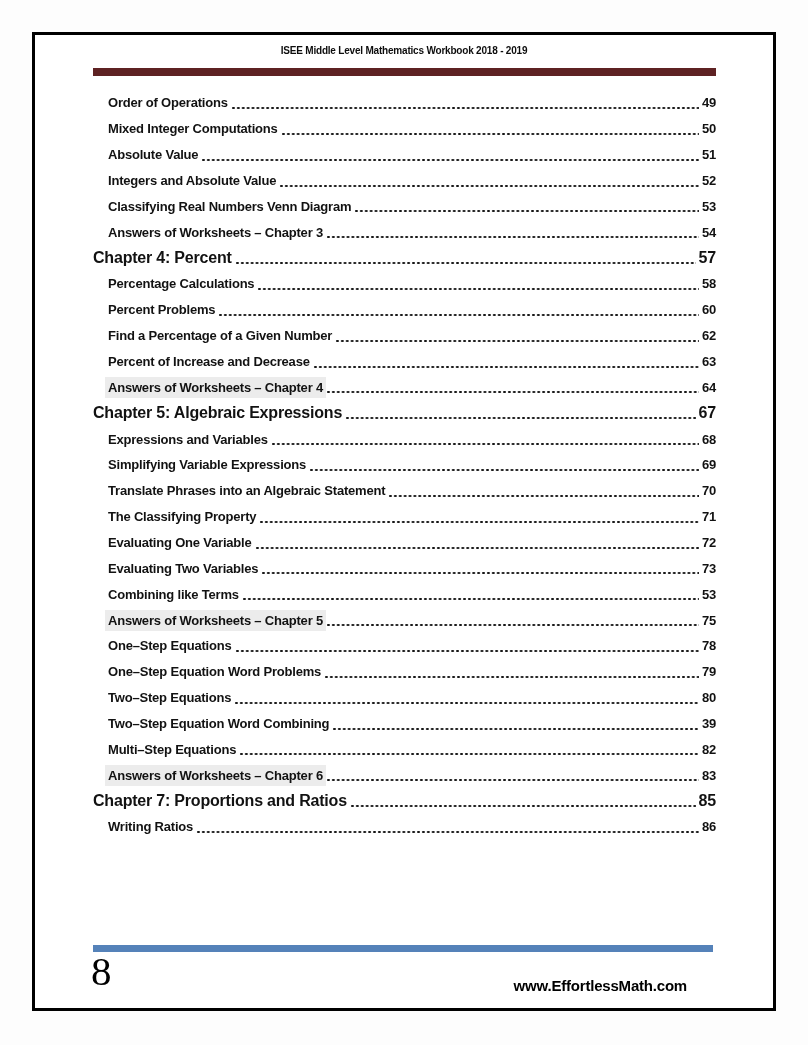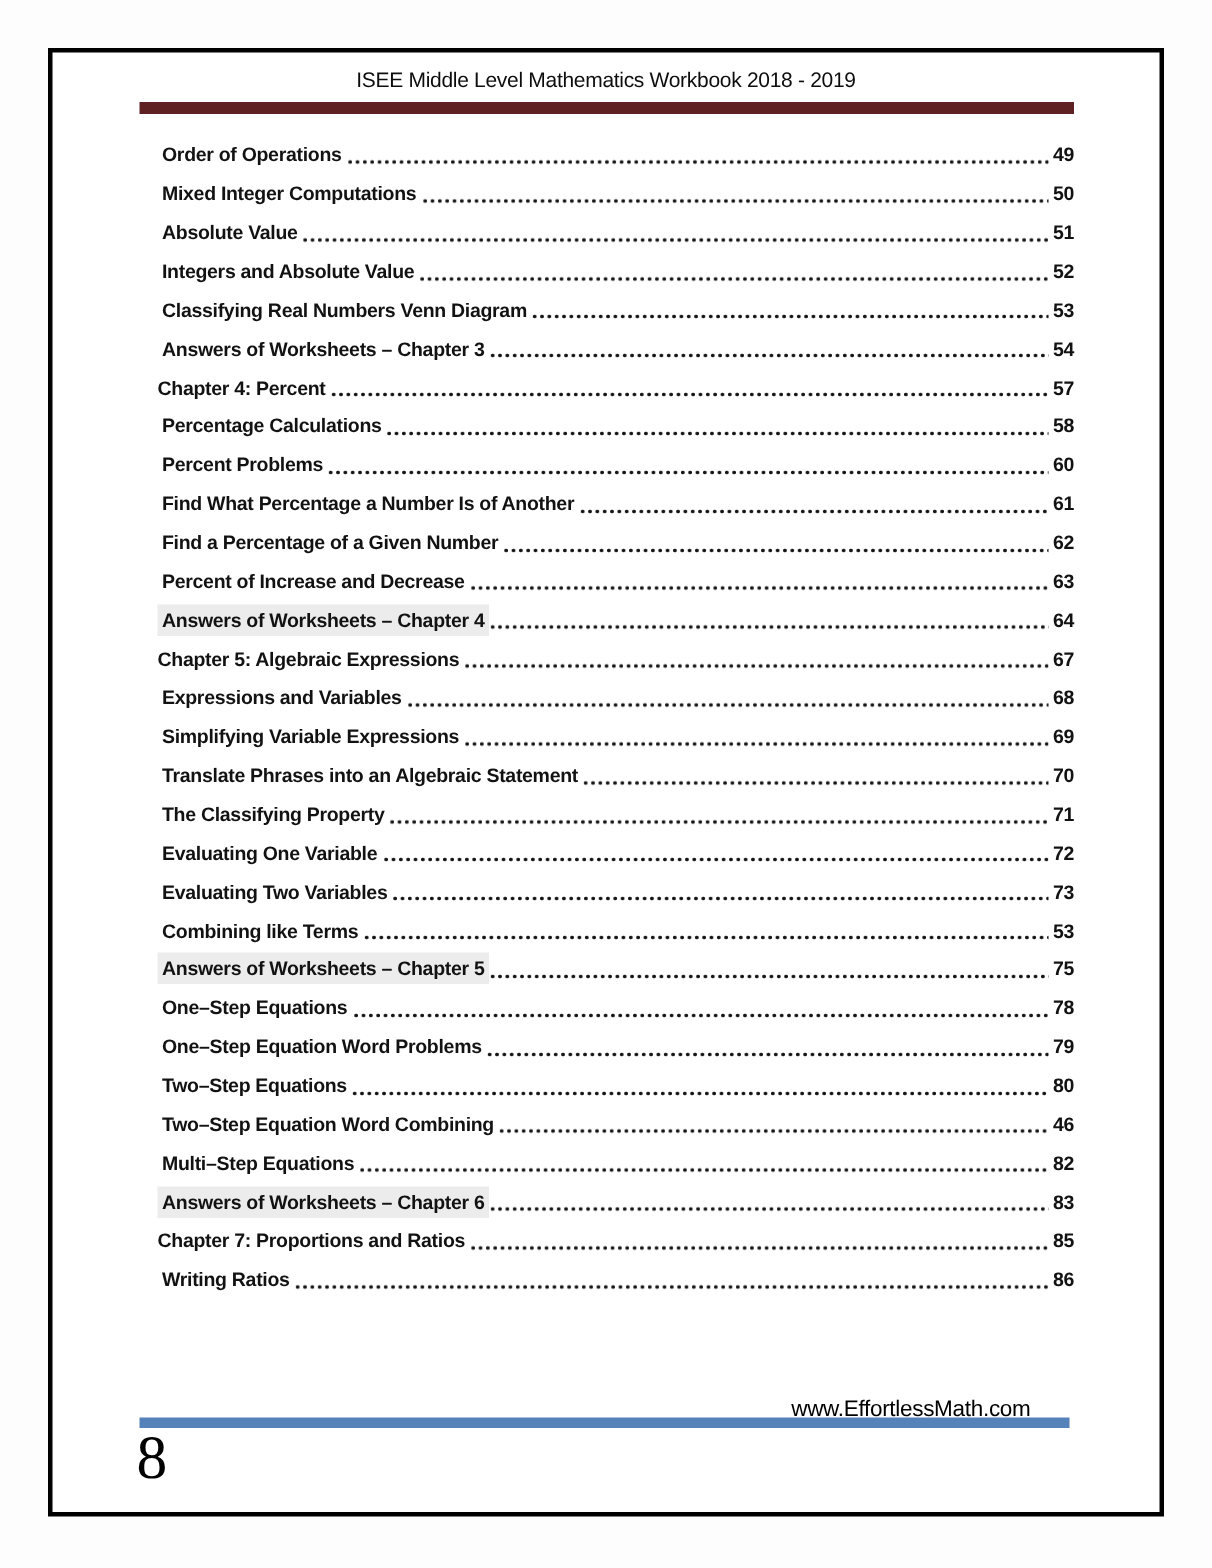--- a/index.html
+++ b/index.html
@@ -13,55 +13,55 @@
     width:808px;height:1045px;position:relative;background:#fdfdfd;
     font-family:"Liberation Sans", sans-serif;color:var(--ink);
     overflow:hidden;
   }
   .sheet{
     position:absolute;left:32px;top:32px;width:738px;height:973px;
     border:3px solid #000;background:#fff;
   }
   .doc-title{
     position:absolute;top:10px;left:0;right:0;text-align:center;
-    font-size:14px;font-weight:normal;letter-spacing:-0.2px;color:#0d0d0d;
+    font-size:10px;font-weight:bold;letter-spacing:-0.2px;color:#0d0d0d;
   }
   .red-bar{
     position:absolute;left:58px;top:33px;width:623px;height:8px;
     background:var(--accent-red);
   }
   .toc{
     position:absolute;left:58px;top:55px;width:623px;
   }
   .toc-row{
     height:25.87px;display:flex;align-items:center;
     font-weight:bold;font-size:13px;letter-spacing:-0.2px;white-space:nowrap;text-align:right;
   }
-  .toc-row.chapter{font-size:13px;margin-left:12px;}
+  .toc-row.chapter{font-size:16px;}
   .toc-row.sub{padding-left:15px;}
   .toc-label{white-space:nowrap;}
   .toc-label.hl{background:var(--highlight);box-shadow:0 0 0 3px var(--highlight);}
   .dots{
     flex:1;height:6px;margin:0 3px;position:relative;top:5px;
     background-image:radial-gradient(circle, #151515 1px, transparent 1.45px);
     background-size:4.9px 6px;background-repeat:repeat-x;
   }
   .toc-page{white-space:nowrap;}
   .blue-bar{
     position:absolute;left:58px;top:910px;width:620px;height:7px;
     background:var(--accent-blue);
   }
   .folio{
     position:absolute;left:56px;top:916px;
     font-family:"Liberation Serif", serif;font-size:41px;line-height:1;
     font-weight:400;color:#000;
   }
   .site{
-    position:absolute;right:86px;top:896px;
-    font-size:15px;font-weight:normal;letter-spacing:-0.2px;color:#000;margin-left:26px;
+    position:absolute;right:86px;top:942px;
+    font-size:15px;font-weight:bold;letter-spacing:-0.2px;color:#000;margin-left:26px;
   }
 </style>
 </head>
 <body>
 
 <div class="sheet">
 
   <div class="doc-title">ISEE Middle Level Mathematics Workbook 2018 - 2019</div>
 
   <div class="red-bar"></div>
@@ -106,25 +106,20 @@
     <span class="toc-label">Percentage Calculations</span>
     <span class="dots"></span>
     <span class="toc-page">58</span>
   </div>
       <div class="toc-row sub">
     <span class="toc-label">Percent Problems</span>
     <span class="dots"></span>
     <span class="toc-page">60</span>
   </div>
       <div class="toc-row sub">
-    <span class="toc-label">Find What Percentage a Number Is of Another</span>
-    <span class="dots"></span>
-    <span class="toc-page">61</span>
-  </div>
-      <div class="toc-row sub">
     <span class="toc-label">Find a Percentage of a Given Number</span>
     <span class="dots"></span>
     <span class="toc-page">62</span>
   </div>
       <div class="toc-row sub">
     <span class="toc-label">Percent of Increase and Decrease</span>
     <span class="dots"></span>
     <span class="toc-page">63</span>
   </div>
       <div class="toc-row sub">
@@ -188,21 +183,21 @@
     <span class="toc-page">79</span>
   </div>
       <div class="toc-row sub">
     <span class="toc-label">Two–Step Equations</span>
     <span class="dots"></span>
     <span class="toc-page">80</span>
   </div>
       <div class="toc-row sub">
     <span class="toc-label">Two–Step Equation Word Combining</span>
     <span class="dots"></span>
-    <span class="toc-page">46</span>
+    <span class="toc-page">39</span>
   </div>
       <div class="toc-row sub">
     <span class="toc-label">Multi–Step Equations</span>
     <span class="dots"></span>
     <span class="toc-page">82</span>
   </div>
       <div class="toc-row sub">
     <span class="toc-label hl">Answers of Worksheets – Chapter 6</span>
     <span class="dots"></span>
     <span class="toc-page">83</span>

